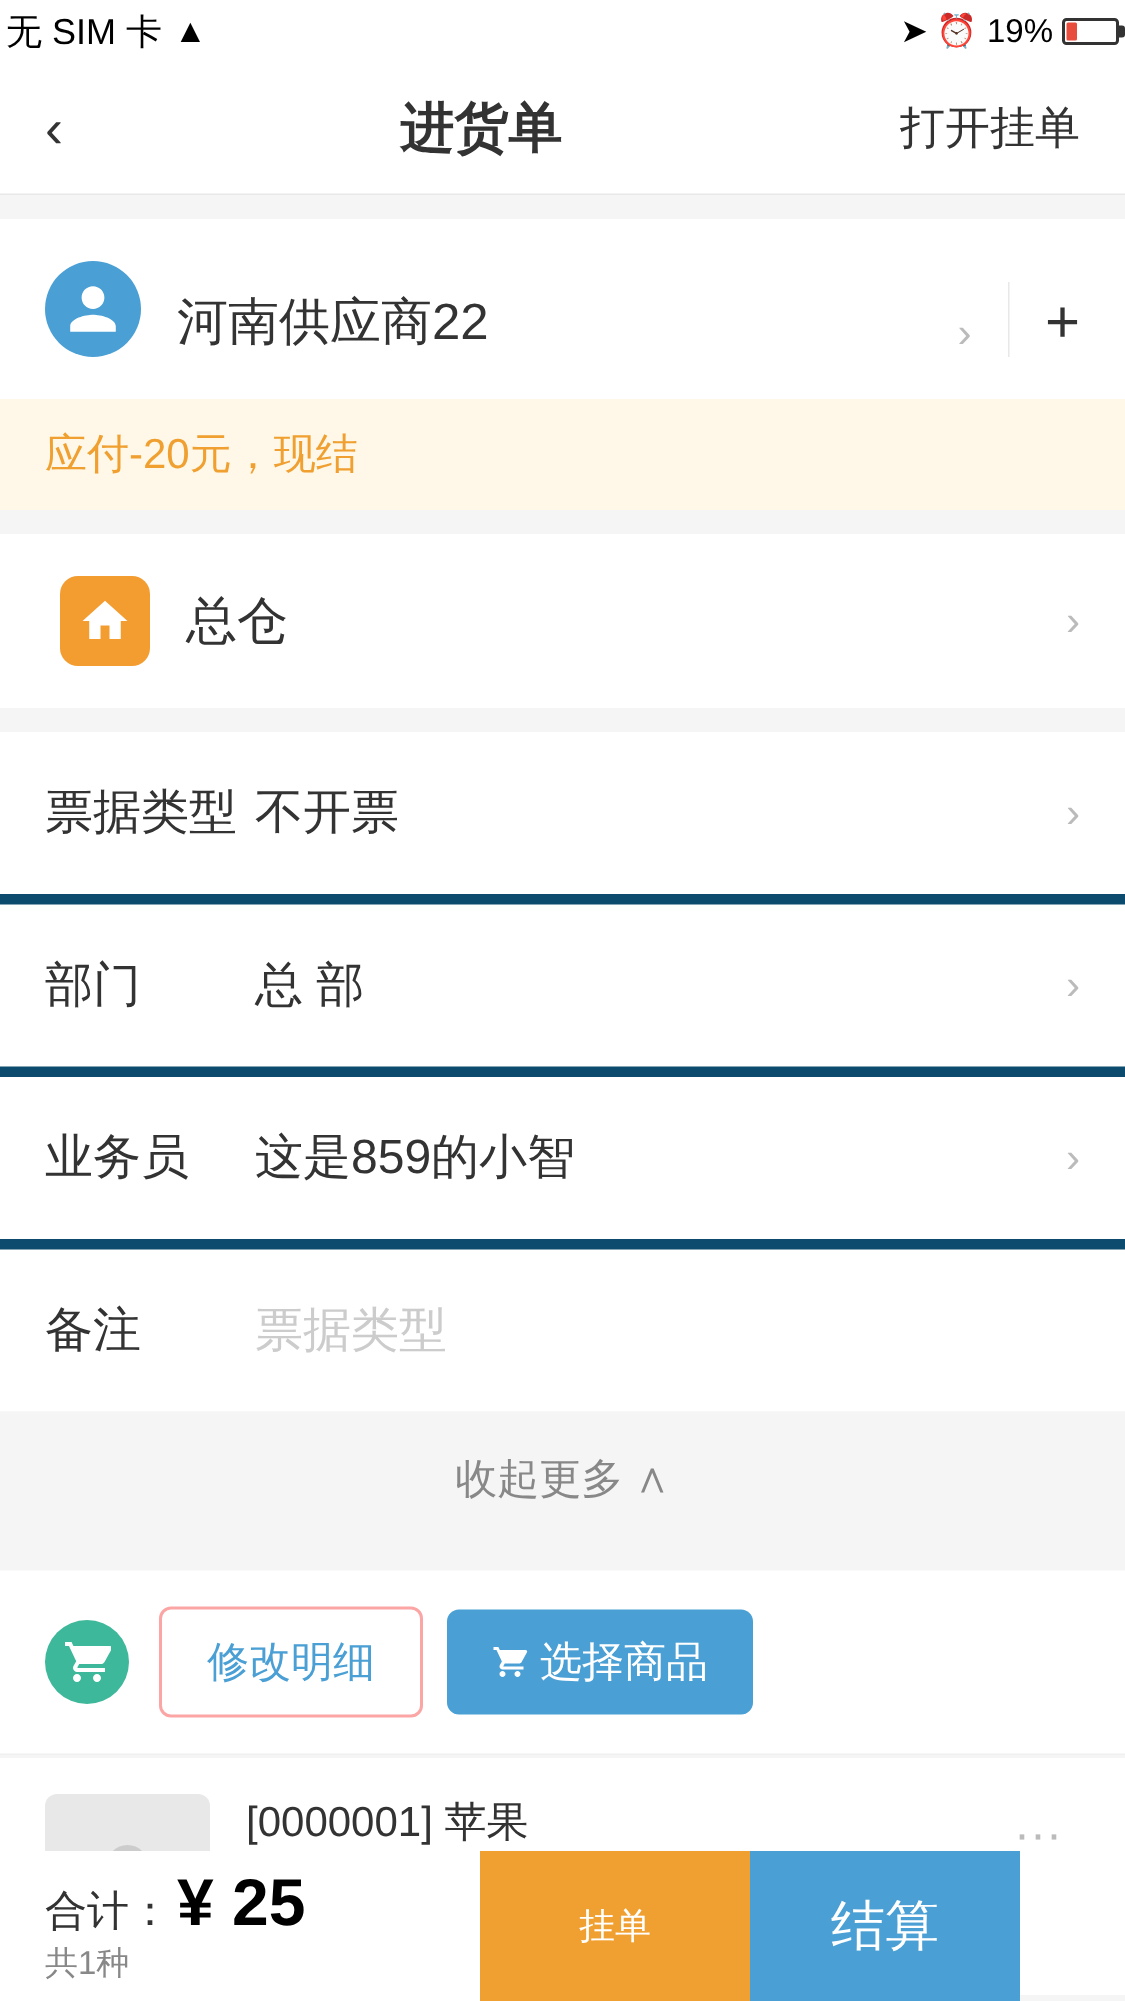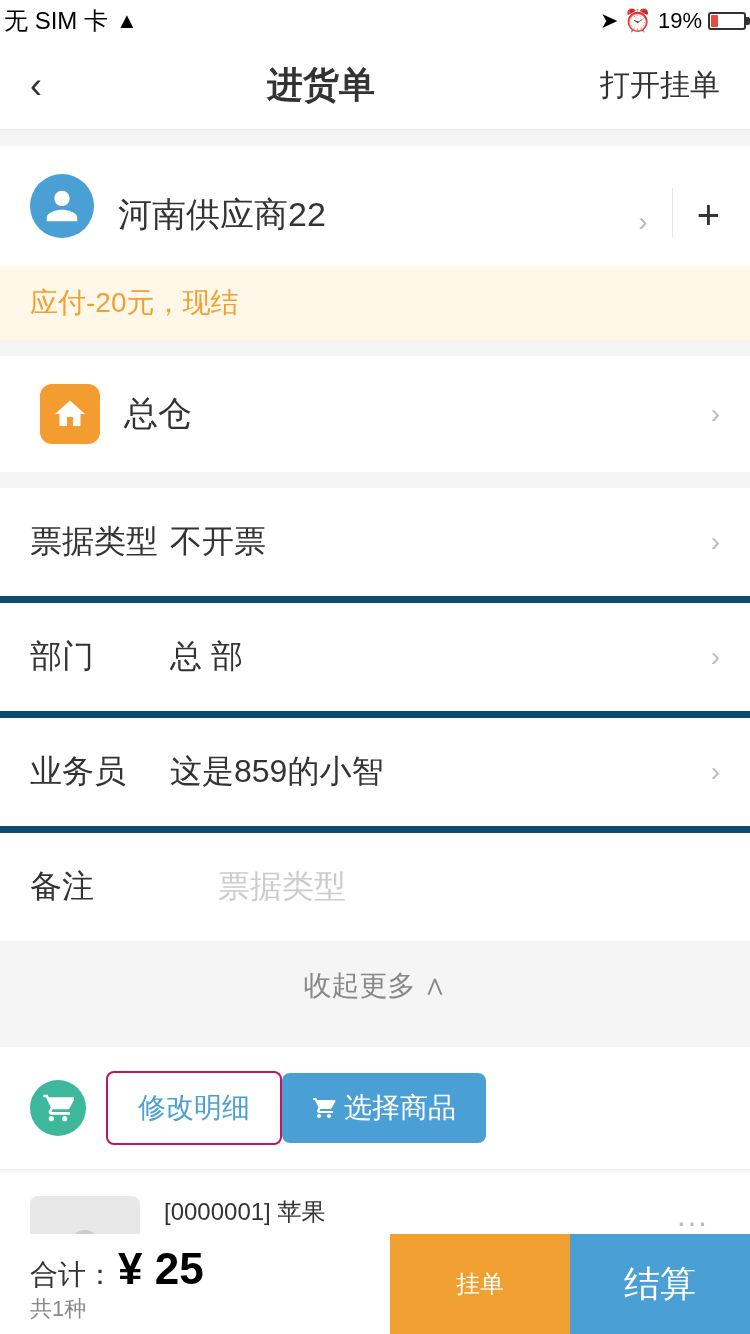--- a/index.html
+++ b/index.html
@@ -191,21 +191,20 @@
       margin-top: 16px;
     }
     .form-row {
       display: flex;
       align-items: center;
       padding: 32px 30px;
       border-bottom: 7px solid #0c4a6e;
     }
     .form-row:last-child {
       border-bottom: none;
-      gap: 48px;
     }
     .form-label {
       font-size: 32px;
       color: #333;
       width: 140px;
       flex-shrink: 0;
     }
     .form-value {
       flex: 1;
       font-size: 32px;
@@ -247,25 +246,26 @@
       margin-right: 20px;
       flex-shrink: 0;
     }
     .product-count {
       flex: 1;
       font-size: 30px;
       color: #333;
     }
     .btn-outline {
       padding: 16px 30px;
-      border: 2px solid #be185d;
+      border: 2px solid #fca5a5;
       border-radius: 8px;
       color: #4a9fd4;
       font-size: 28px;
       background: #fff;
+      margin-right: 16px;
     }
     .btn-primary {
       padding: 16px 30px;
       border-radius: 8px;
       background: #4a9fd4;
       color: #fff;
       font-size: 28px;
       border: none;
       display: flex;
       align-items: center;
@@ -289,42 +289,42 @@
       flex-shrink: 0;
       display: flex;
       align-items: center;
       justify-content: center;
       overflow: hidden;
     }
     .product-info {
       flex: 1;
     }
     .product-name {
-      font-size: 24px;
+      font-size: 28px;
       color: #333;
       margin-bottom: 12px;
     }
     .product-price {
       font-size: 30px;
       color: #333;
     }
     .product-price .highlight {
       color: #4a9fd4;
     }
     .product-more {
       color: #bbb;
       font-size: 32px;
       padding: 8px 12px;
     }
 
     
     .footer {
       position: fixed;
       bottom: 0;
-      width: 750px;
+      width: 680px;
       height: 100px;
       display: flex;
       align-items: stretch;
     }
     .footer-total {
       flex: 1;
       background: #fff;
       display: flex;
       flex-direction: column;
       justify-content: center;

